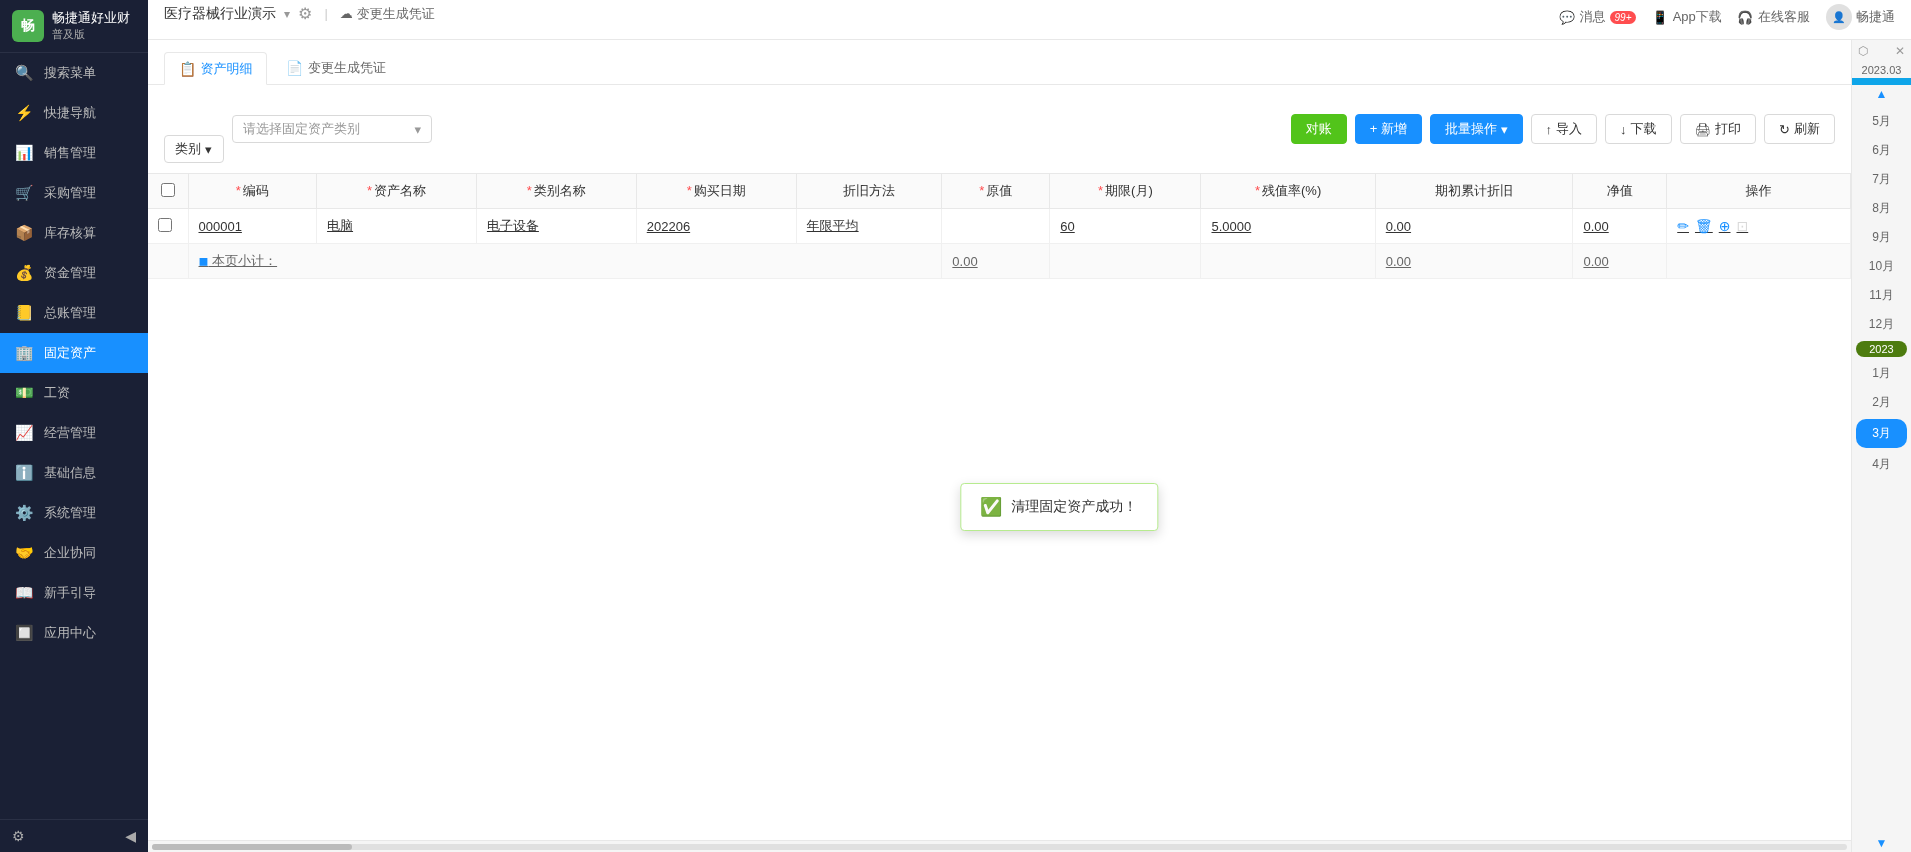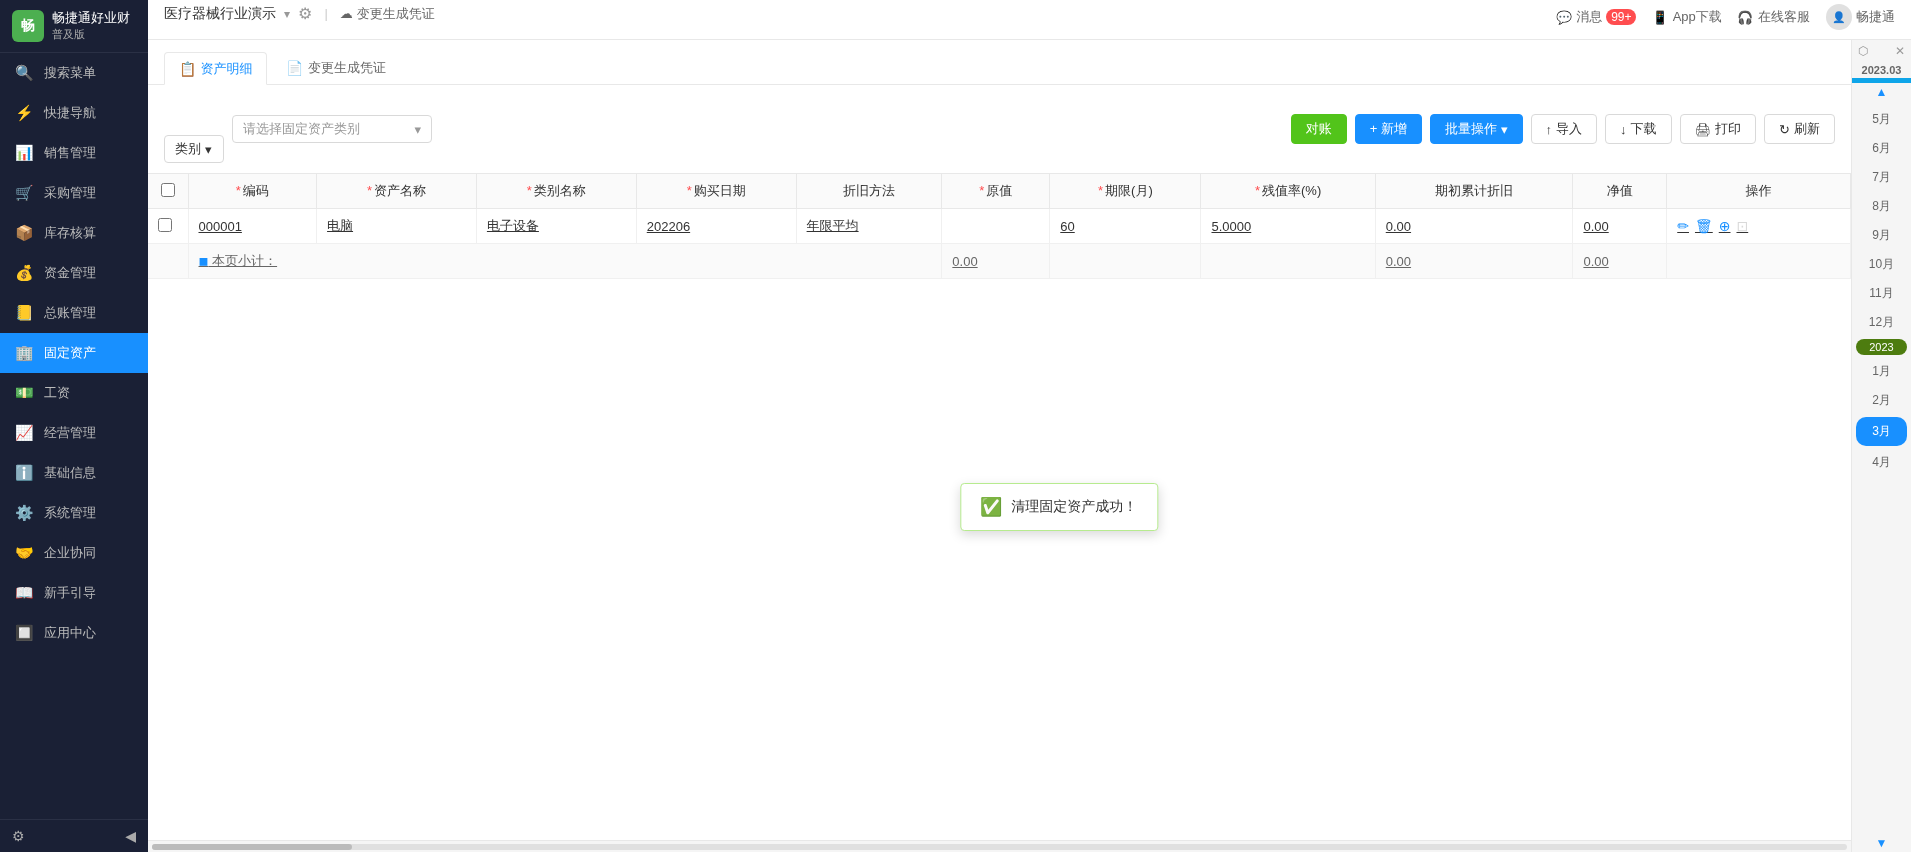--- a/index.html
+++ b/index.html
@@ -25,21 +25,21 @@
 
     
     .top-header { background: white; height: 40px; display: flex; align-items: flex-start; justify-content: space-between; padding: 4px 16px; border-bottom: 1px solid #e8e8e8; flex-shrink: 0; }
     .top-header-left { display: flex; align-items: center; gap: 8px; }
     .company-name { font-size: 14px; color: #333; }
     .company-dropdown { color: #999; cursor: pointer; font-size: 12px; }
     .settings-icon { color: #999; cursor: pointer; font-size: 16px; }
     .experience-btn { display: flex; align-items: center; gap: 4px; color: #666; font-size: 13px; cursor: pointer; }
     .top-header-right { display: flex; align-items: center; gap: 16px; }
     .header-action { display: flex; align-items: center; gap: 4px; color: #666; cursor: pointer; font-size: 13px; }
-    .badge { background: #ff4d4f; color: white; border-radius: 10px; padding: 1px 5px; font-size: 12px; }
+    .badge { background: #ff4d4f; color: white; border-radius: 10px; padding: 1px 5px; font-size: 10px; font-style: italic; }
     .user-avatar { width: 26px; height: 26px; background: #e0e0e0; border-radius: 50%; display: flex; align-items: center; justify-content: center; font-size: 11px; color: #666; }
 
     
     .tab-bar { background: #f5f5f5; padding: 6px 16px 0; display: flex; gap: 4px; flex-shrink: 0; border-bottom: 1px solid #e8e8e8; }
     .tab { padding: 6px 14px; cursor: pointer; font-size: 13px; color: #666; border-radius: 4px 4px 0 0; }
     .tab.active { background: #1890ff; color: white; }
     .tab .close-x { margin-left: 6px; font-size: 11px; color: rgba(255,255,255,0.8); }
     .tab-home { background: white; }
 
     
@@ -339,21 +339,21 @@
       </div>
 
 
     </div>
 
     <div class="timeline-panel">
       <div class="timeline-top-buttons">
         <span style="cursor:pointer;color:#999;font-size:12px;">⬡</span>
         <span style="cursor:pointer;color:#999;font-size:12px;">✕</span>
       </div>
-      <div style="text-align:center;font-size:11px;color:#666;padding:2px 4px;border-bottom:5px solid #0ea5e9;font-weight:bold;">2023.03</div>
+      <div style="text-align:center;font-size:11px;color:#666;padding:2px 4px;border-bottom:7px solid #0ea5e9;">2023.03</div>
       <div style="display:flex;align-items:center;justify-content:center;padding:2px;">
         <span style="color:#1890ff;font-size:12px;">▲</span>
       </div>
       <div class="timeline-scroll" id="timeline-months">
 
       <div class="timeline-item">5月</div>
           <div class="timeline-item">6月</div>
           <div class="timeline-item">7月</div>
           <div class="timeline-item">8月</div>
           <div class="timeline-item">9月</div>

